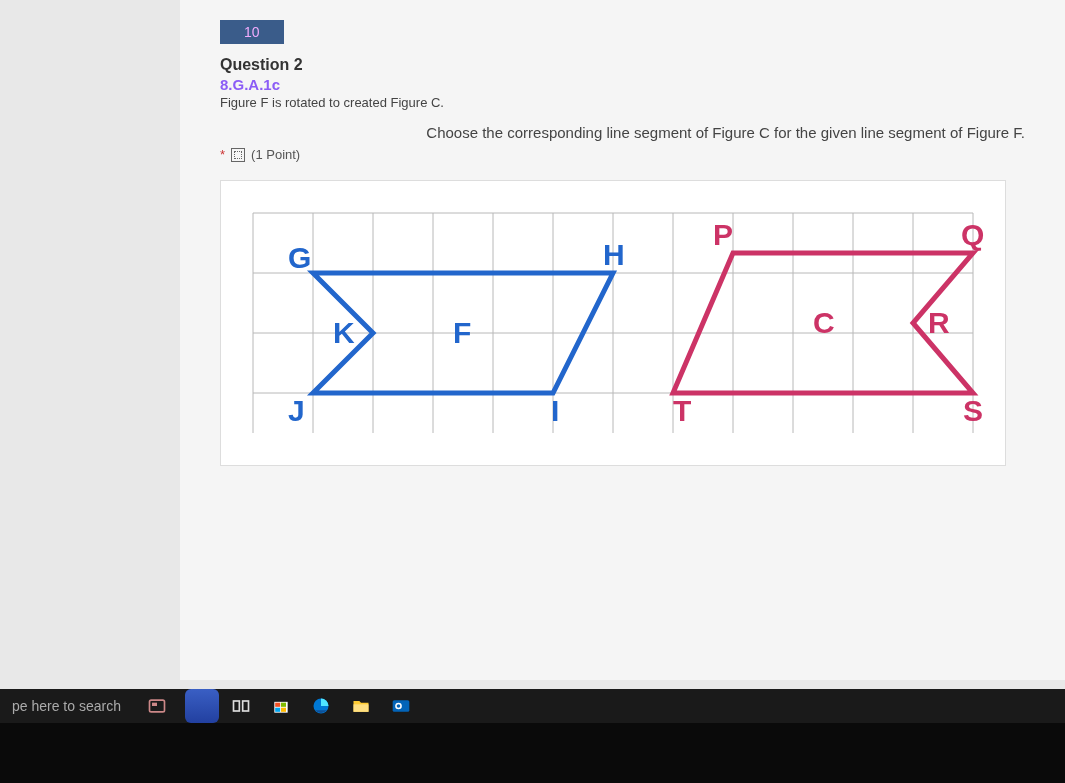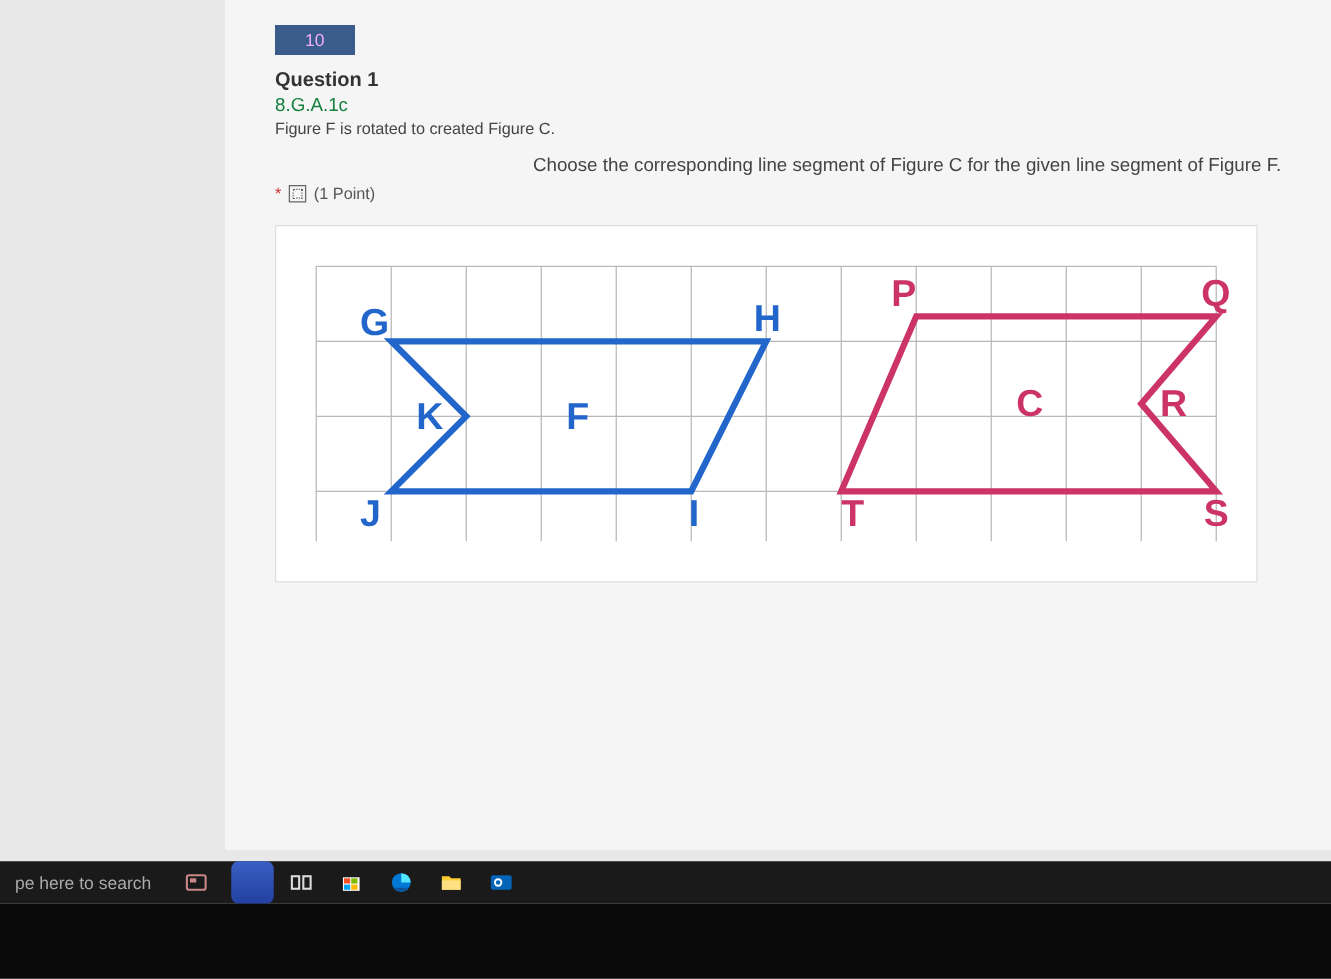--- a/index.html
+++ b/index.html
@@ -22,21 +22,21 @@
 }
 .badge {
   display: inline-block;
   background: #3a5c8a;
   color: #f0abfc;
   padding: 4px 24px;
   font-size: 14px;
   margin-bottom: 12px;
 }
 .q-title { font-weight: bold; font-size: 16px; color: #333; margin-bottom: 2px; }
-.q-code { font-weight: normal; font-size: 15px; color: #15803d; margin-bottom: 2px; }
+.q-code { font-weight: bold; font-size: 15px; color: #8b5cf6; margin-bottom: 2px; }
 .q-text { font-size: 13px; color: #444; margin-bottom: 14px; }
 .q-prompt { font-size: 15px; color: #444; margin-bottom: 6px; text-align: right; }
 .points-row { font-size: 13px; color: #555; margin-bottom: 18px; display:flex; align-items:center; gap:6px;}
 .asterisk{color:#c33;}
 .immersive-icon{width:14px;height:14px;border:1px solid #666;display:inline-block;position:relative;}
 .immersive-icon::after{content:"";position:absolute;left:2px;top:2px;right:2px;bottom:2px;border:1px dotted #666;}
 .stem { font-size: 14px; color: #555; margin-bottom: 14px; }
 .blank { display:inline-block; border-bottom:1px solid #888; width:110px; height:14px; vertical-align:baseline;}
 .figure-box {
   background: #fff;
@@ -60,21 +60,21 @@
 .tb-icon{width:36px;height:36px;display:flex;align-items:center;justify-content:center;border-radius:2px;}
 .tb-icon svg{width:20px;height:20px;}
 .weather{width:34px;height:34px;background:linear-gradient(#3a5fc4,#2240a0);border-radius:6px;margin-left:6px;}
 .laptop-bezel{position:absolute;bottom:0;left:0;right:0;height:60px;background:#0a0a0a;}
 </style>
 </head>
 <body>
 
 <div class="page-area">
   <div class="badge">10</div>
-  <div class="q-title">Question 1</div>
+  <div class="q-title">Question 2</div>
   <div class="q-code">8.G.A.1c</div>
   <div class="q-text">Figure F is rotated to created Figure C.</div>
   <div class="q-prompt">Choose the corresponding line segment of Figure C for the given line segment of Figure F.</div>
   <div class="points-row">
     <span class="asterisk">*</span>
     <span class="immersive-icon"></span>
     <span>(1 Point)</span>
   </div>
 
   <div class="figure-box">

